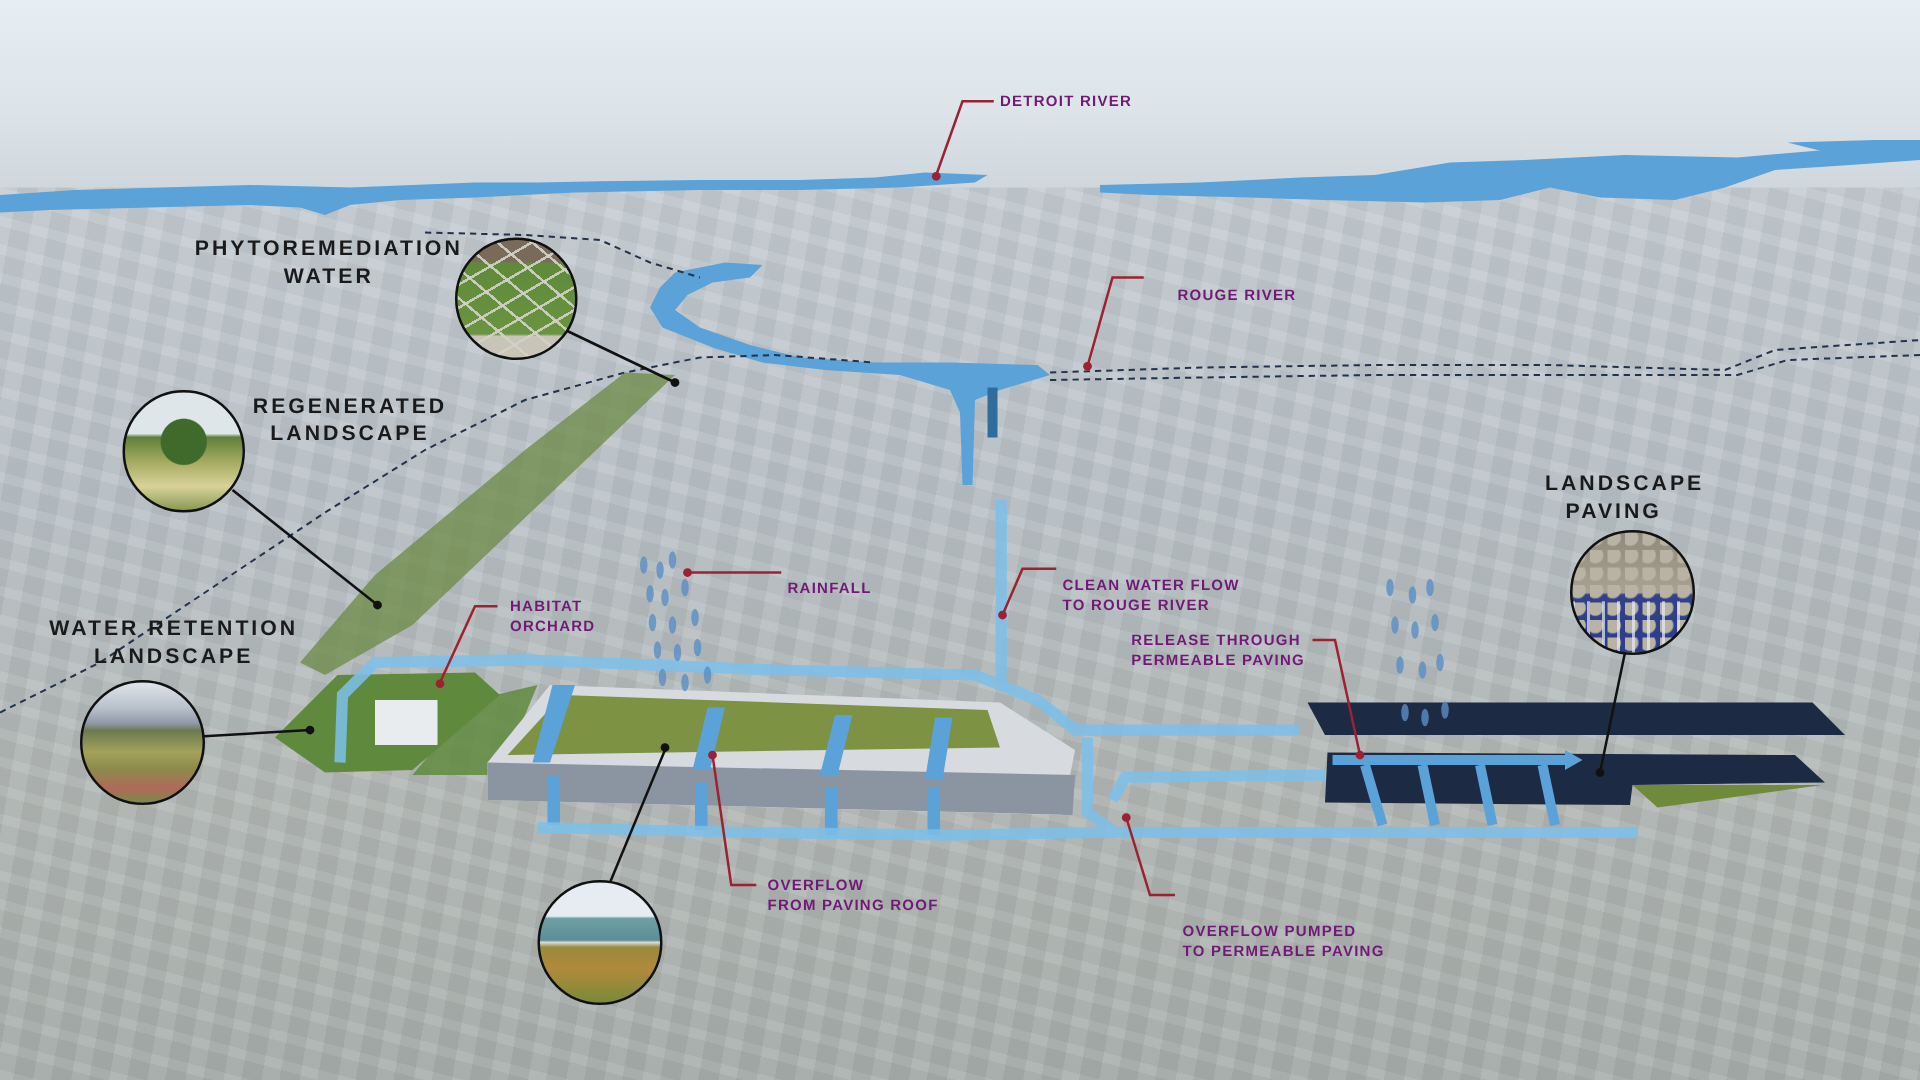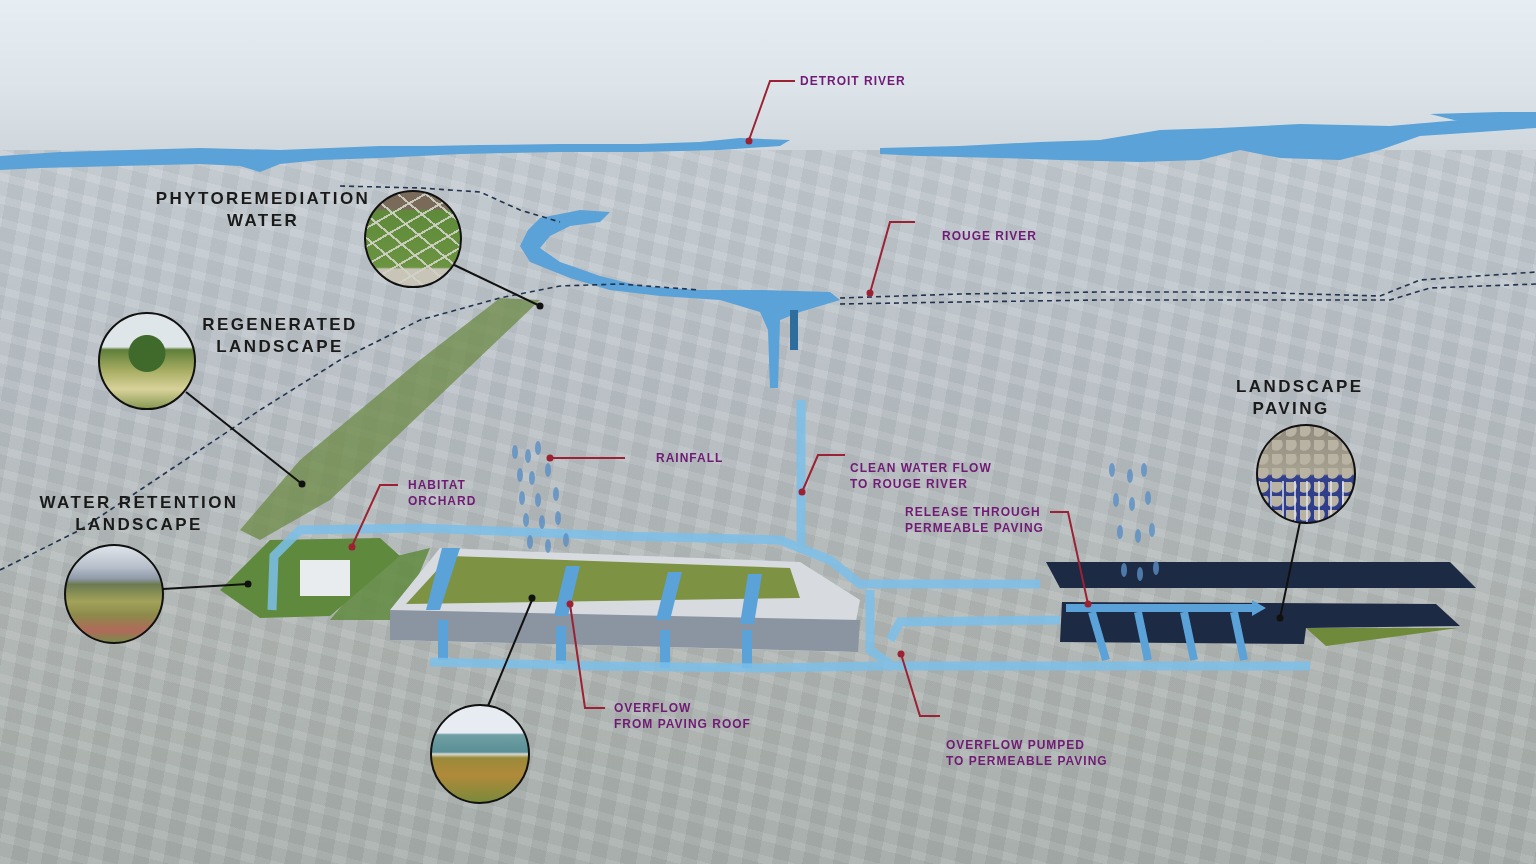--- a/index.html
+++ b/index.html
@@ -144,21 +144,21 @@
         <circle cx="1280" cy="618" r="3.5"></circle>
     </g>
   </svg>
 
   <div class="callout-red" style="left:800px;top:73px;">
     <div>DETROIT RIVER</div>
   </div>
   <div class="callout-red" style="left:920px;top:228px;padding-left:22px;">
     <div>ROUGE RIVER</div>
   </div>
-  <div class="callout-red" style="left:630px;top:450px;margin-left:26px;">
+  <div class="callout-red" style="left:630px;top:462px;">
     <div>RAINFALL</div>
   </div>
   <div class="callout-red" style="left:408px;top:477px;">
     <div>HABITAT</div>
     <div>ORCHARD</div>
   </div>
   <div class="callout-red" style="left:850px;top:460px;">
     <div>CLEAN WATER FLOW</div>
     <div>TO ROUGE RIVER</div>
   </div>

